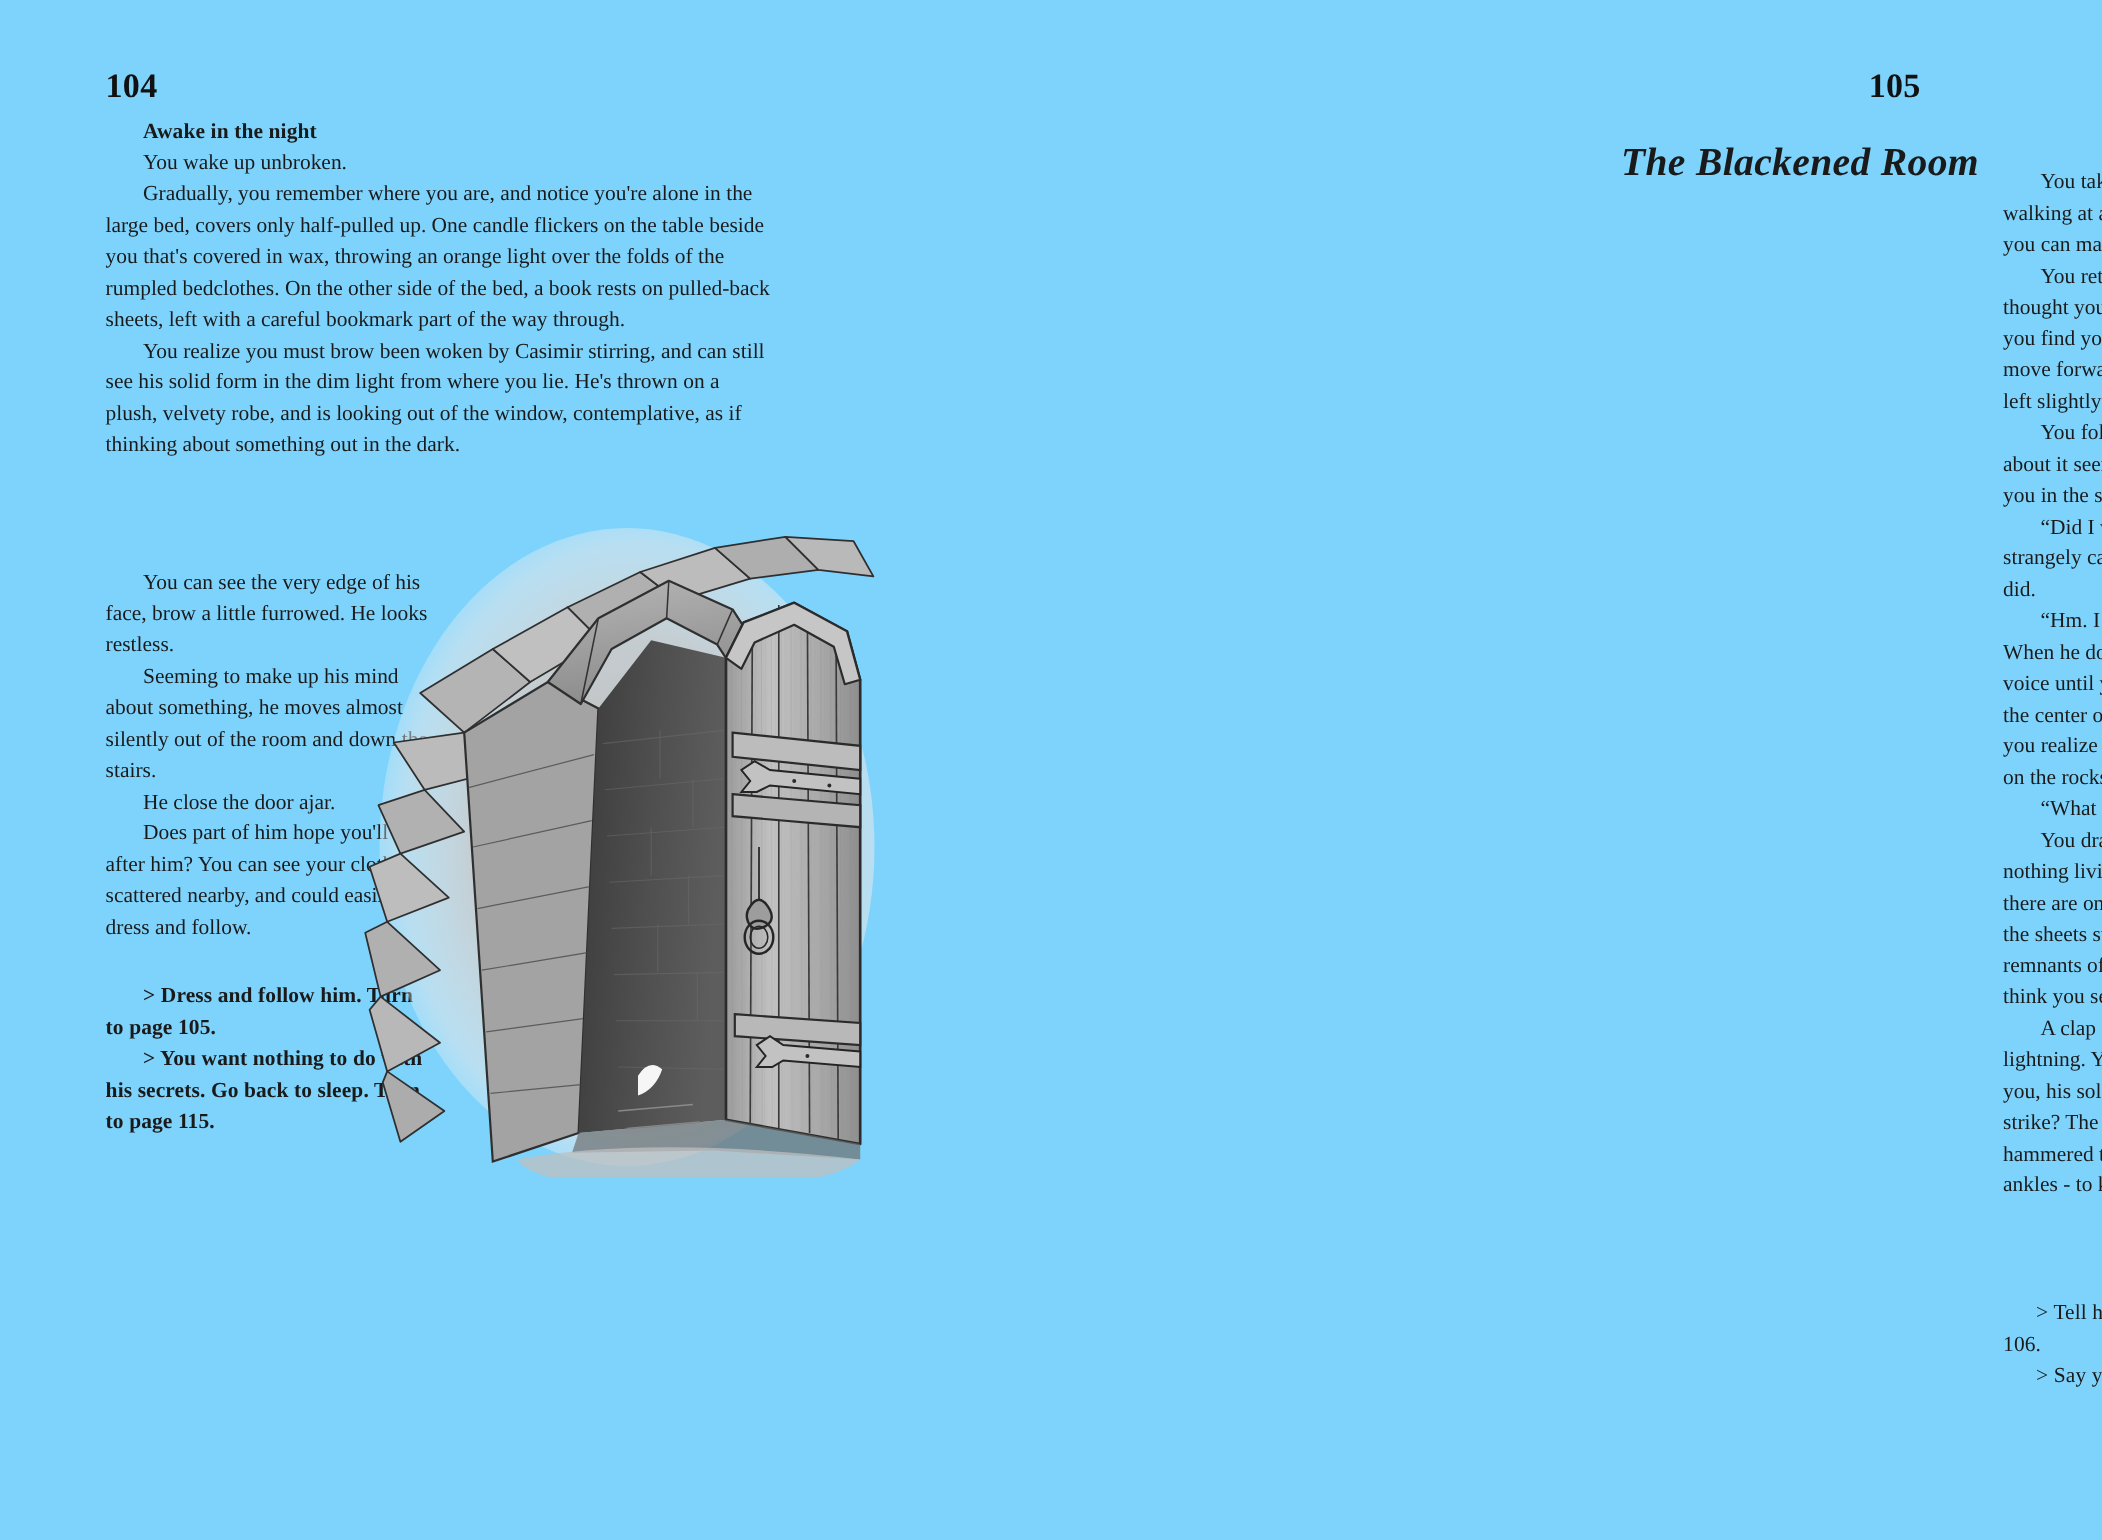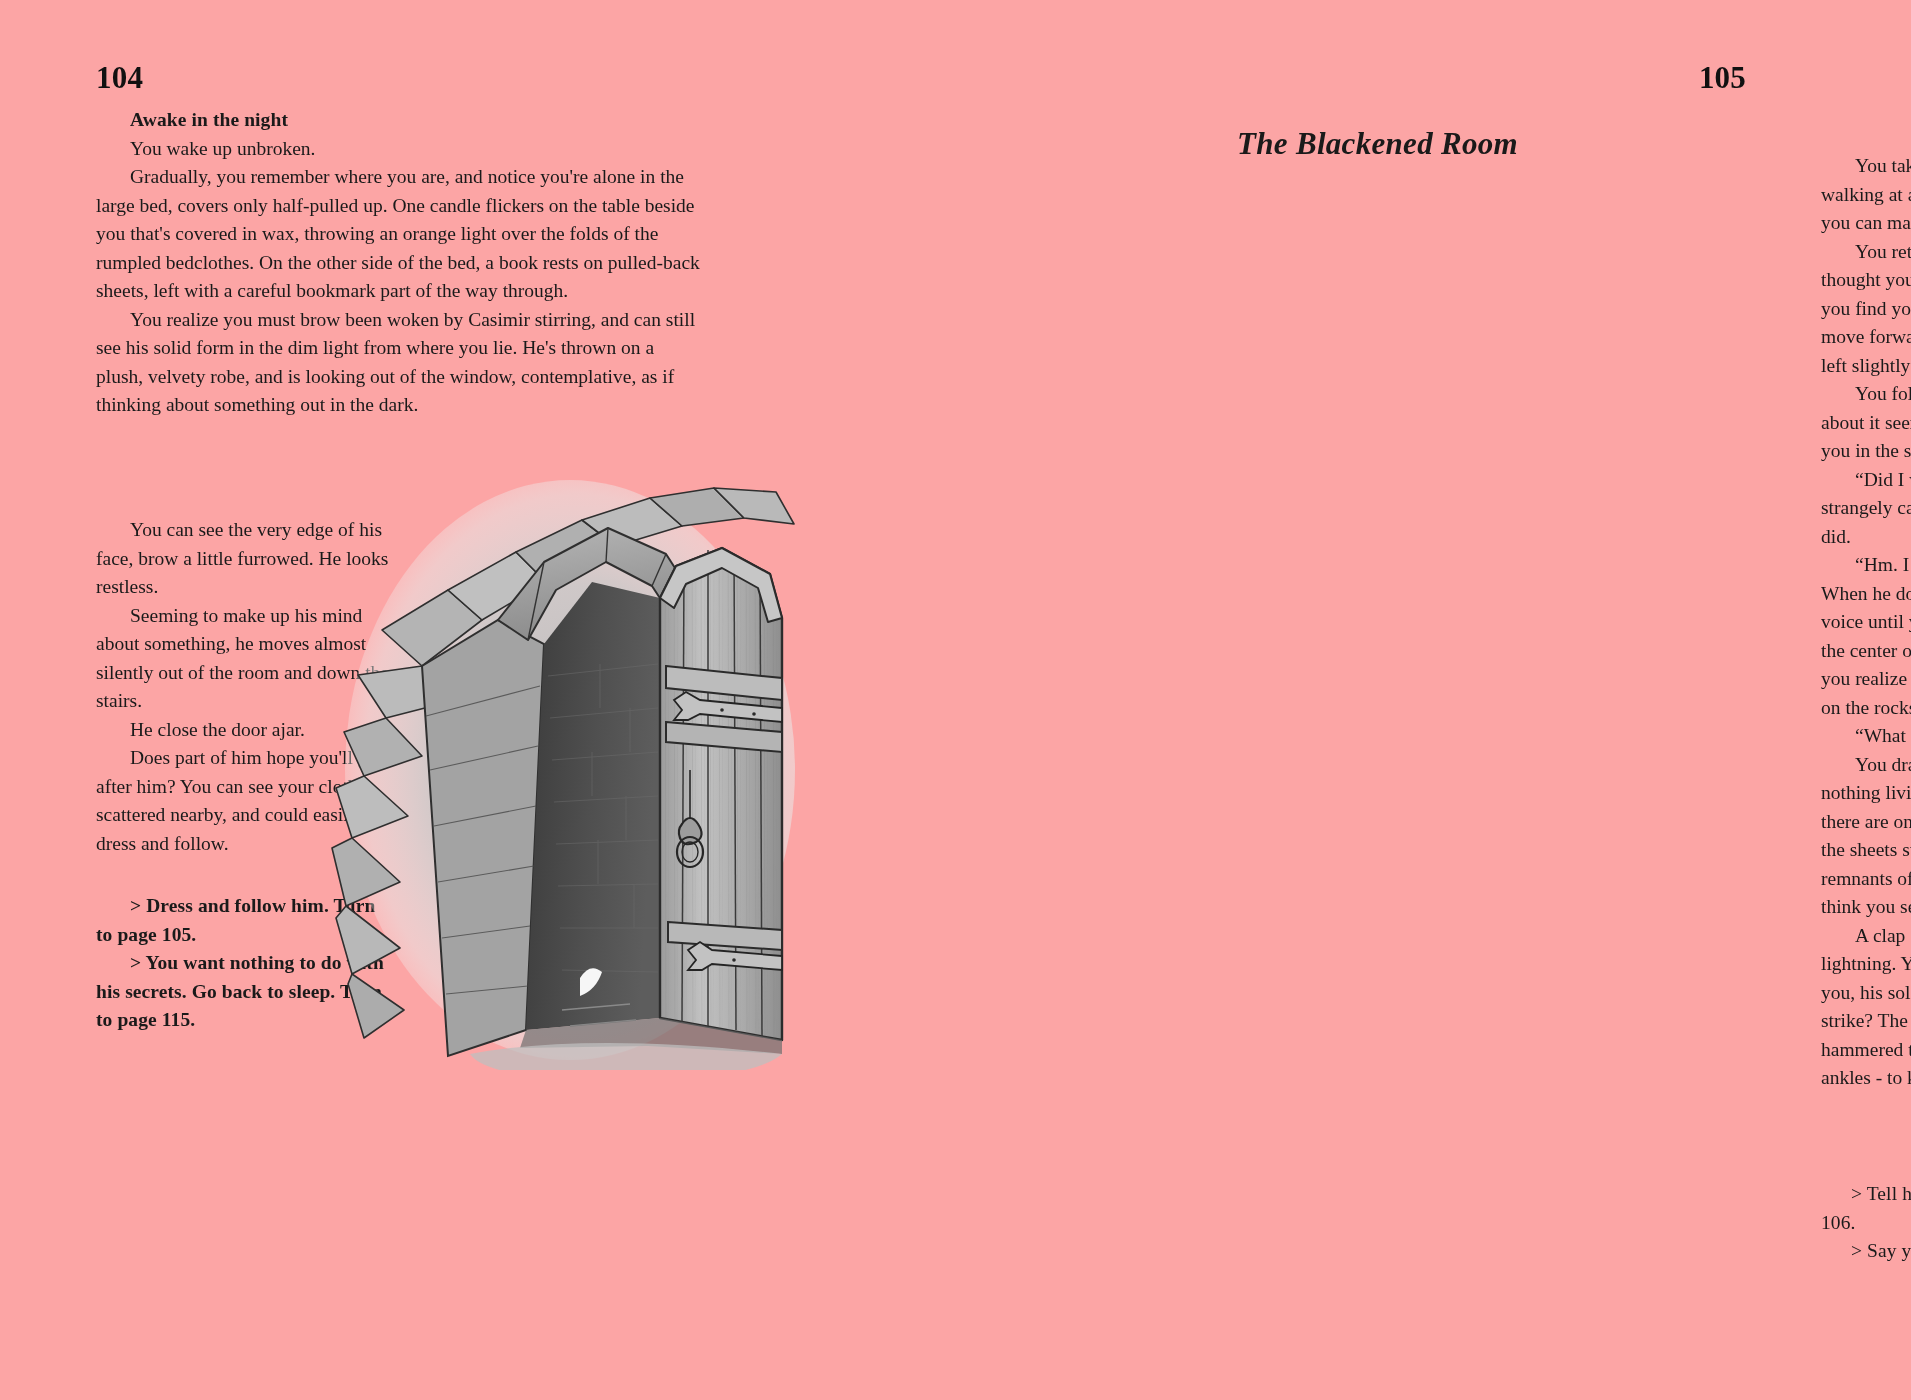--- a/index.html
+++ b/index.html
@@ -11,21 +11,21 @@
   }
   body {
     font-family: "Liberation Serif", "DejaVu Serif", serif;
     color: #1a1a1a;
   }
 
   .spread {
     position: relative;
     width: 1911px;
     height: 1400px;
-    background: #fca5a5;
+    background: #7dd3fc;
   }
 
   
   .page { position: absolute; top: 0; height: 1400px; }
   .page-left  { left: 0;    width: 955px; }
   .page-right { left: 956px; width: 955px; }
 
   .folio {
     position: absolute;
     top: 62px;
@@ -78,23 +78,23 @@
     letter-spacing: 0.1px;
   }
   .choice-block-left { margin-top: 34px; }
 
   
   .chapter-title {
     position: absolute;
     top: 104px;
     left: 0;
     width: 955px;
-    text-align: center;
+    text-align: right;
     padding-right: 112px;
-    font-size: 31px;
+    font-size: 36px;
     font-weight: 700;
     font-style: italic;
     letter-spacing: 0.3px;
     line-height: 38px;
   }
 
   .text-col-right {
     position: absolute;
     left: 865px;
     top: 152px;

